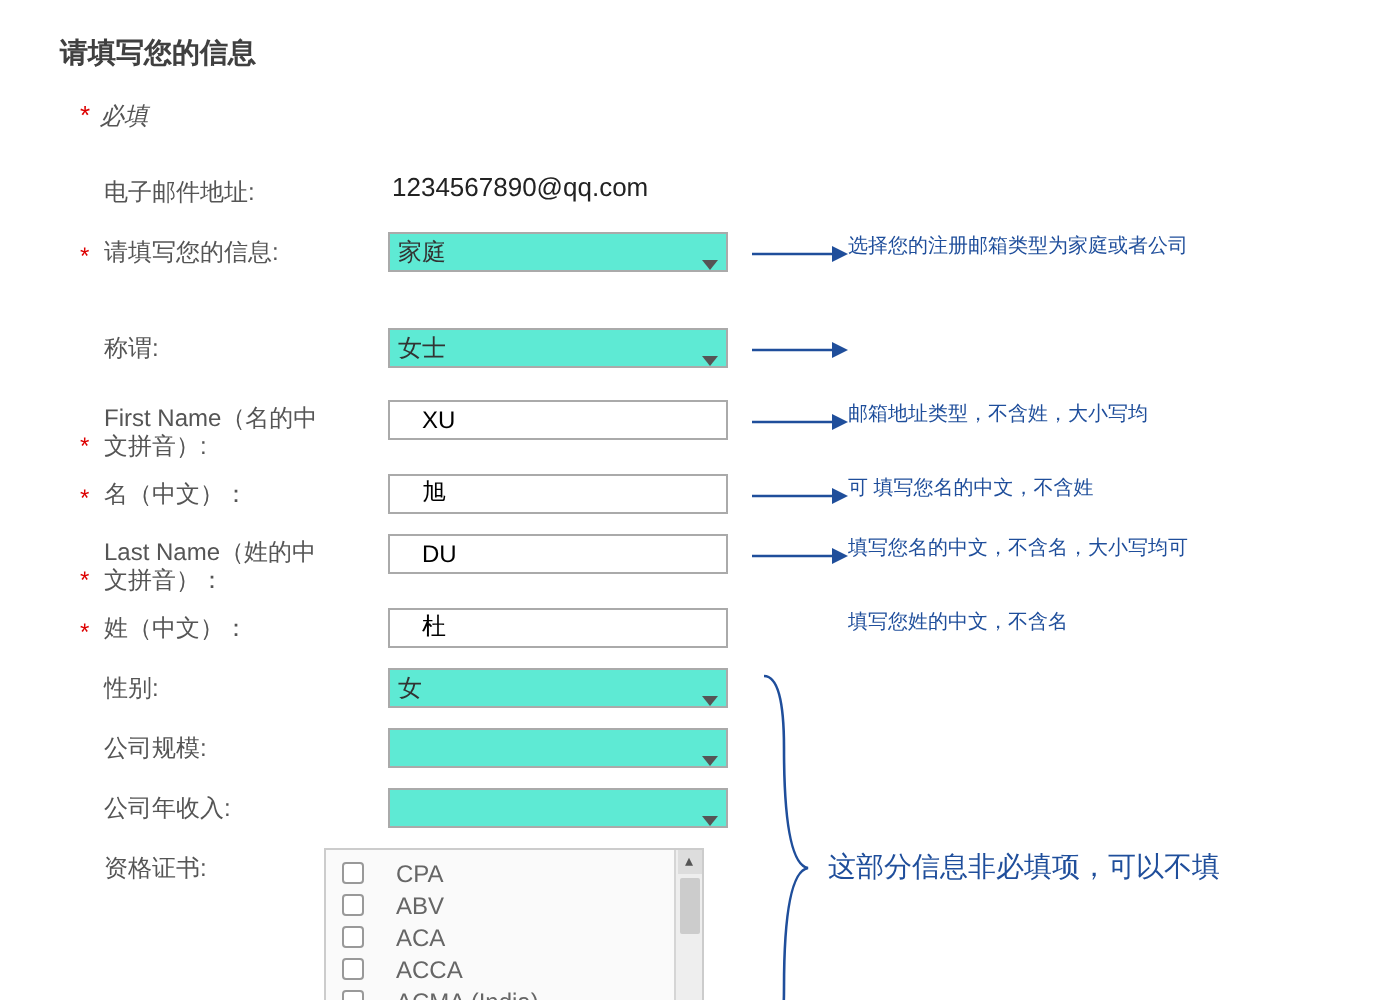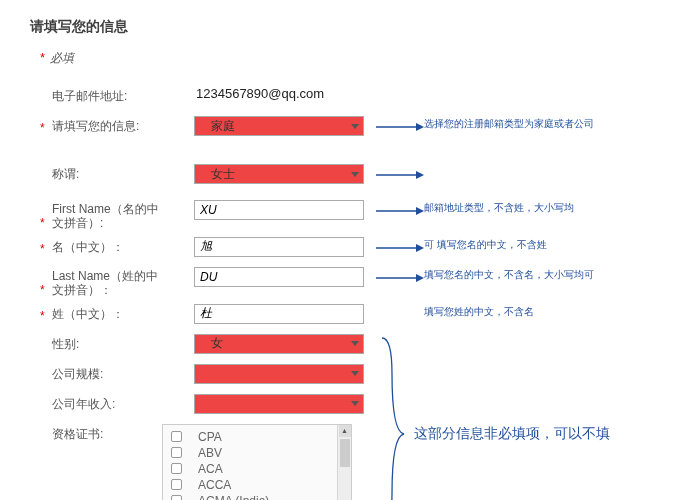--- a/index.html
+++ b/index.html
@@ -53,34 +53,33 @@
     width: 180px;
     display: flex;
     align-items: center;
     position: relative;
     margin-left: 32px;
   }
   .text-input {
     width: 170px;
     height: 20px;
     border: 1px solid #aaa;
-    padding: 1px 5px;
+    padding: 1px 16px;
     font-size: 12px;
     background: #fff;
-    font-style: italic;
   }
   .select-box {
     width: 170px;
     height: 20px;
     border: 1px solid #aaa;
-    background: #ef4444;
-    display: flex;
-    align-items: center;
+    background: #5eead4;
+    display: flex;
+    align-items: flex-end;
     justify-content: space-between;
-    padding: 0 2px 0 16px;
+    padding: 0 2px 0 4px;
     font-size: 12px;
   }
   .select-box .arrow {
     width: 0; height: 0;
     border-left: 4px solid transparent;
     border-right: 4px solid transparent;
     border-top: 5px solid #555;
     margin-right: 2px;
   }
   .email-value {

